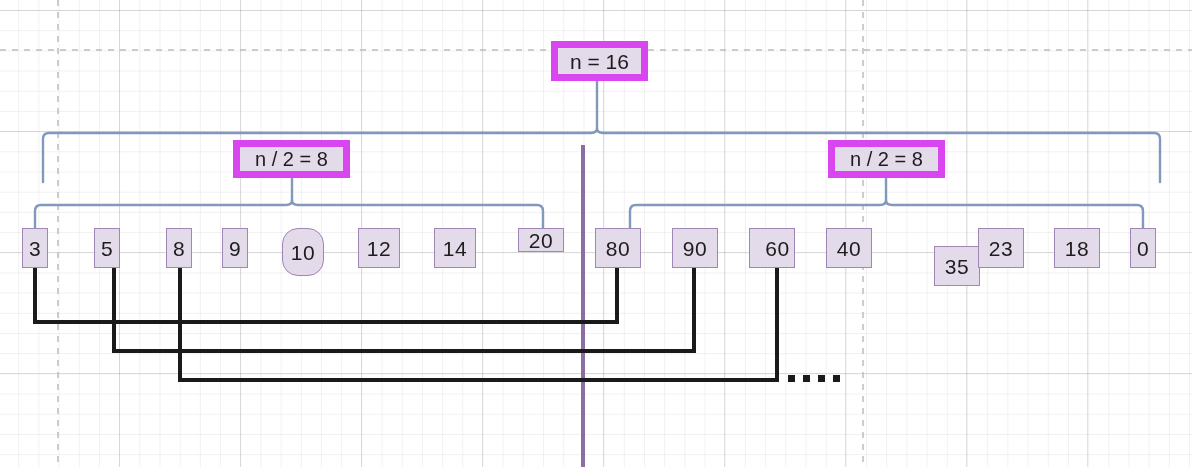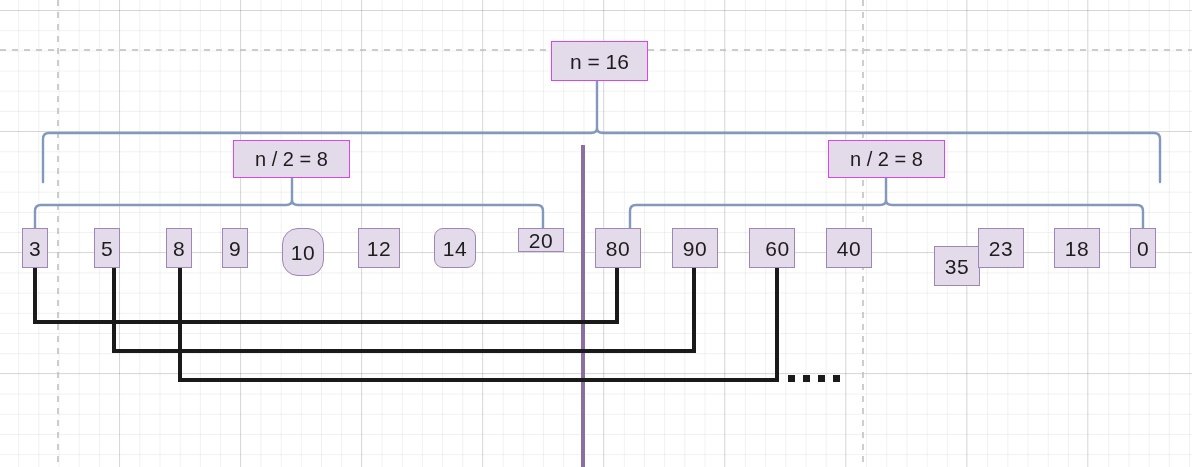--- a/index.html
+++ b/index.html
@@ -56,21 +56,21 @@
     line-height: 1;
     display: flex;
     align-items: center;
     justify-content: center;
     letter-spacing: 0.5px;
   }
   .label-box {
     position: absolute;
     box-sizing: border-box;
     background: #e3daea;
-    border: 1px solid #d946ef;
+    border: 7px solid #d946ef;
     color: #1d1d1d;
     font-size: 20px;
     line-height: 1;
     display: flex;
     align-items: center;
     justify-content: center;
     white-space: nowrap;
     padding: 0 10px;
   }
 </style>
@@ -141,21 +141,21 @@
     </div>
   <div class="cell" style="left:222px;  top:228px; width:26px; height:40px;">
       <span>9</span>
     </div>
   <div class="cell" style="left:282px;  top:228px; width:42px; height:48px;border-radius:16px;">
       <span>10</span>
     </div>
   <div class="cell" style="left:358px;  top:228px; width:42px; height:40px;">
       <span>12</span>
     </div>
-  <div class="cell" style="left:434px;  top:228px; width:42px; height:40px;border-radius:9px;">
+  <div class="cell" style="left:434px;  top:228px; width:42px; height:40px;">
       <span>14</span>
     </div>
   <div class="cell" style="left:518px;  top:228px; width:46px; height:24px;">
       <span>20</span>
     </div>
   <div class="cell" style="left:595px;  top:228px; width:46px; height:40px;">
       <span>80</span>
     </div>
   <div class="cell" style="left:672px;  top:228px; width:46px; height:40px;">
       <span>90</span>

